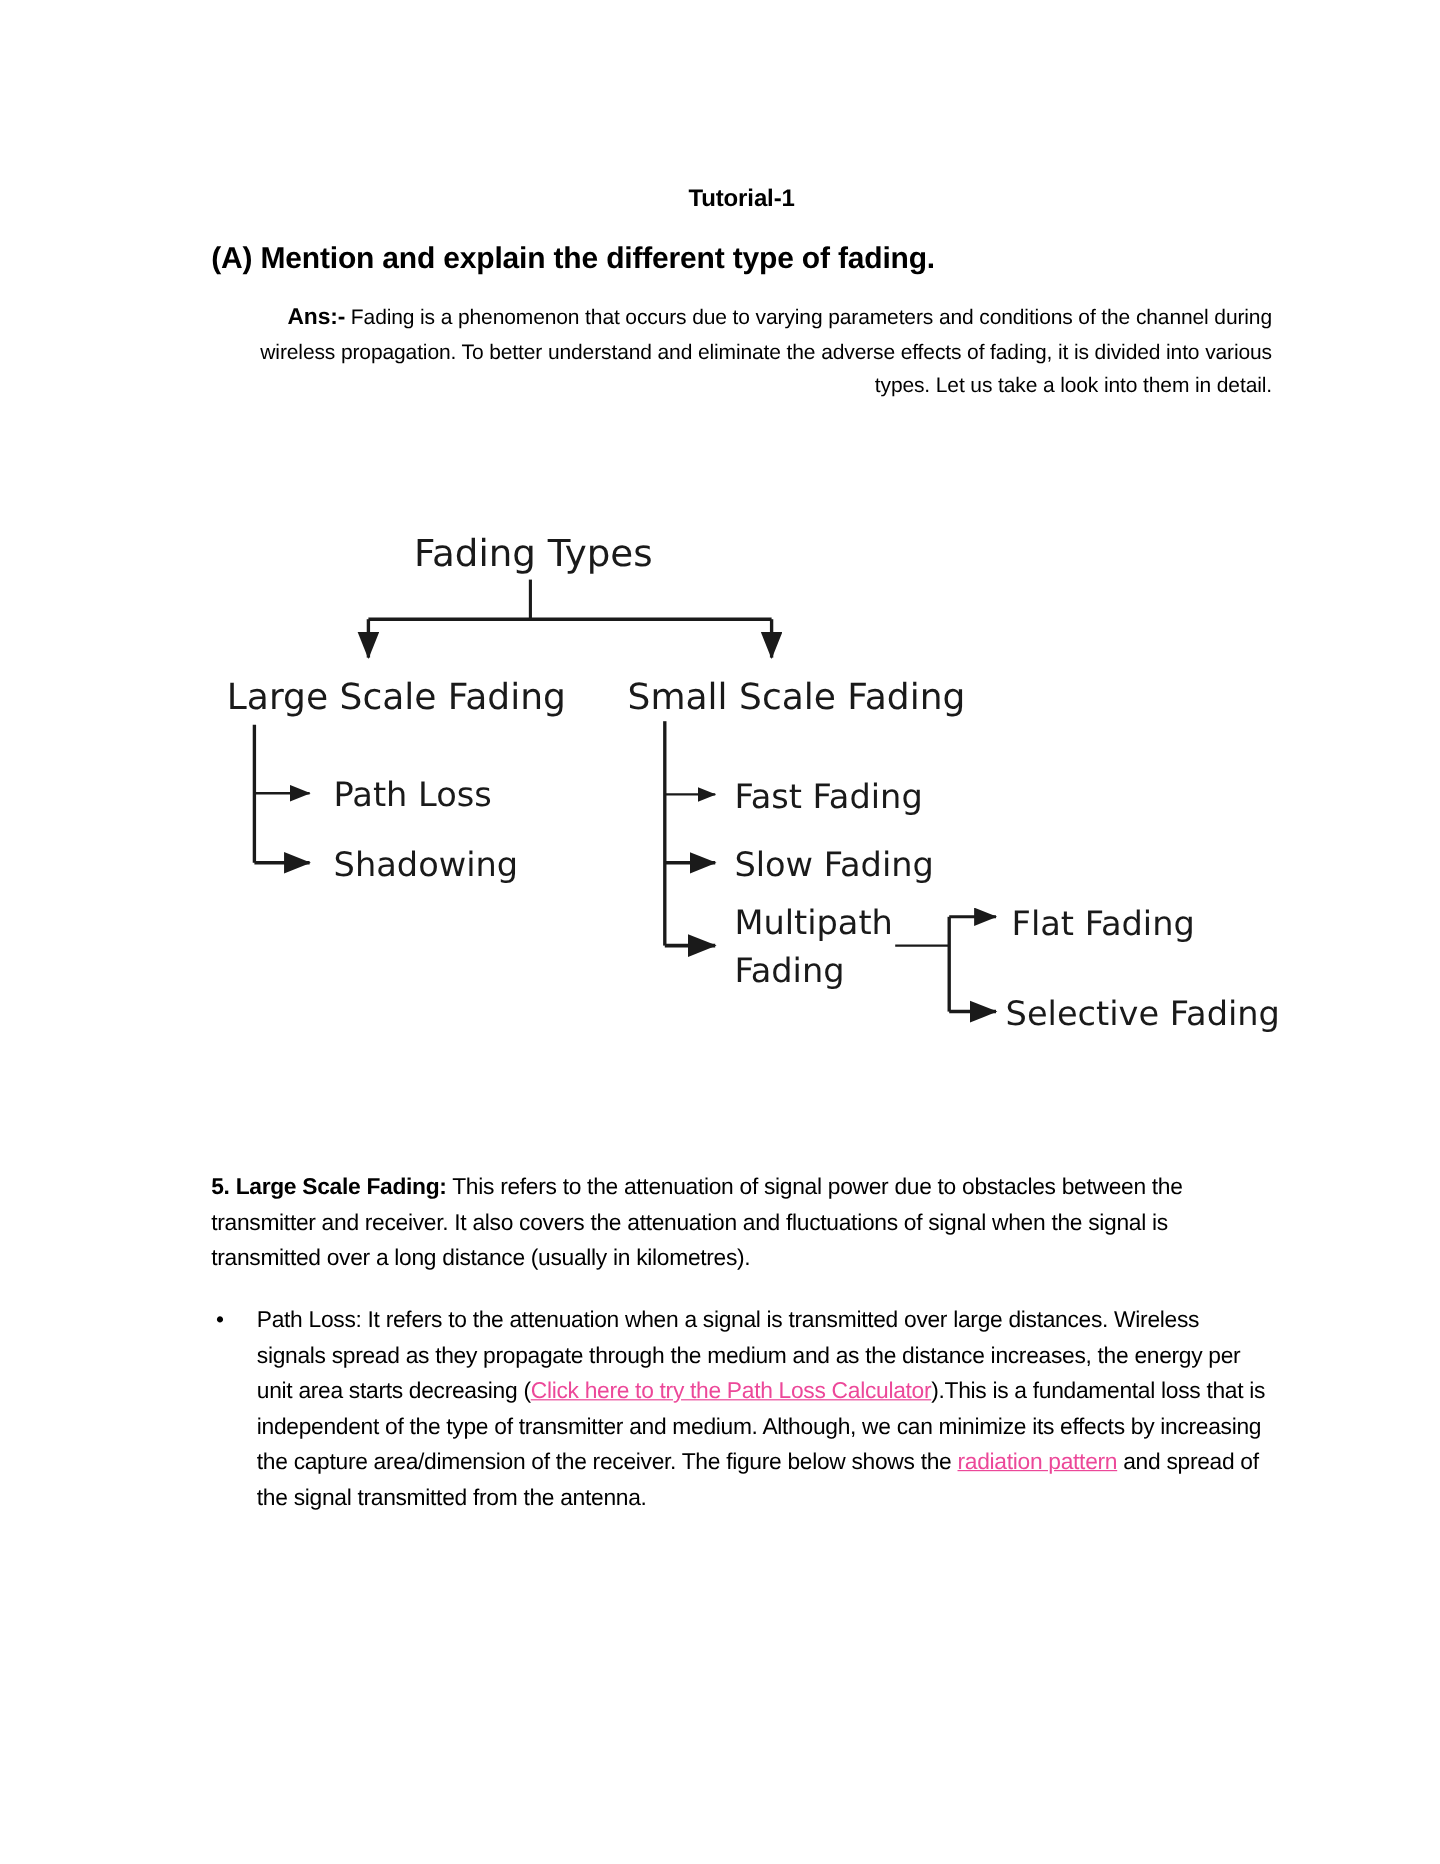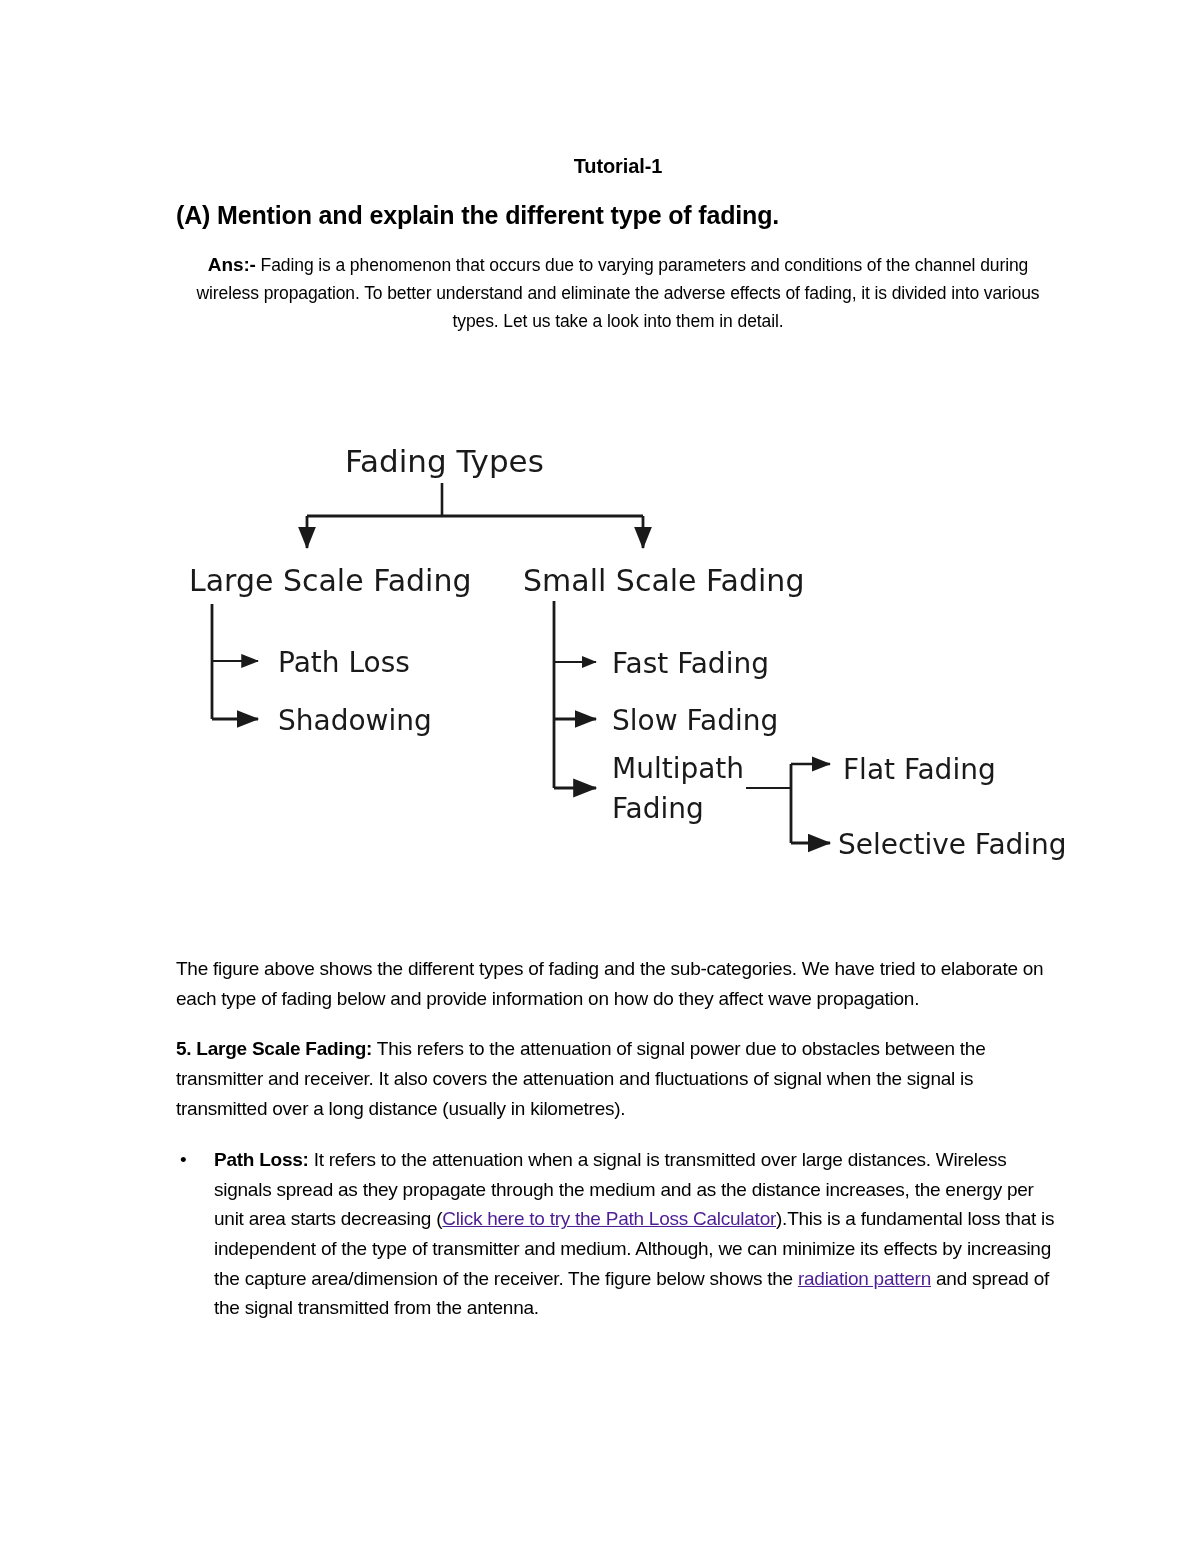--- a/index.html
+++ b/index.html
@@ -46,21 +46,21 @@
     padding-top: 26px;
     line-height: 1.05;
     letter-spacing: -0.15px;
   }
   .answer {
     font-size: 17.5px;
     margin: 0;
     padding-top: 22px;
     line-height: 1.58;
     letter-spacing: -0.1px;
-    text-align: center;
+    text-align: right;
   }
   .answer .lead {
     font-size: 19px;
     font-weight: 600;
   }
   .para {
     font-size: 19px;
     margin: 0;
     line-height: 1.56;
     letter-spacing: -0.25px;
@@ -81,23 +81,23 @@
     text-align: left;
     padding-left: 4px;
     box-sizing: border-box;
   }
   .bullet-text {
     flex: 1 1 auto;
     font-size: 19px;
     line-height: 1.56;
     letter-spacing: -0.25px;
   }
-  .bullet-text b { font-weight: bold; }
+  .bullet-text b { font-weight: normal; }
   a.doclink {
-    color: #4c1d95;
+    color: #ec4899;
     text-decoration: underline;
   }
 
   
   .diagram {
     position: absolute;
     left: 0;
     top: 405px;
     width: 1200px;
     height: 470px;
@@ -172,21 +172,20 @@
       <line x1="791" y1="343" x2="830" y2="343" stroke="#1a1a1a" stroke-width="2.4" marker-end="url(#ah)"></line>
       <line x1="791" y1="422" x2="830" y2="422" stroke="#1a1a1a" stroke-width="2.9" marker-end="url(#ah)"></line>
 
       <text class="dg-label dg-lvl2" x="843" y="358">Flat Fading</text>
       <text class="dg-label dg-lvl2" x="838" y="433">Selective Fading</text>
     </svg>
   </div>
 
   <div class="content" style="top:938px;">
 
-    <div class="para p-intro">The figure above shows the different types of fading and the sub-categories. We have tried to elaborate on each type of fading below and provide information on how do they affect wave propagation.</div>
 
     <div class="para p-large"><b>5. Large Scale Fading:</b><span> This refers to the attenuation of signal power due to obstacles between the transmitter and receiver. It also covers the attenuation and fluctuations of signal when the signal is transmitted over a long distance (usually in kilometres).</span></div>
 
     <div class="bullet-row">
       <div class="bullet-mark">•</div>
       <div class="bullet-text"><b>Path Loss:</b><span> It refers to the attenuation when a signal is transmitted over large distances. Wireless signals spread as they propagate through the medium and as the distance increases, the energy per unit area starts decreasing (</span><a class="doclink" href="#">Click here to try the Path Loss Calculator</a><span>).This is a fundamental loss that is independent of the type of transmitter and medium. Although, we can minimize its effects by increasing the capture area/dimension of the receiver. The figure below shows the </span><a class="doclink" href="#">radiation pattern</a><span> and spread of the signal transmitted from the antenna.</span></div>
     </div>
 
   </div>
 

